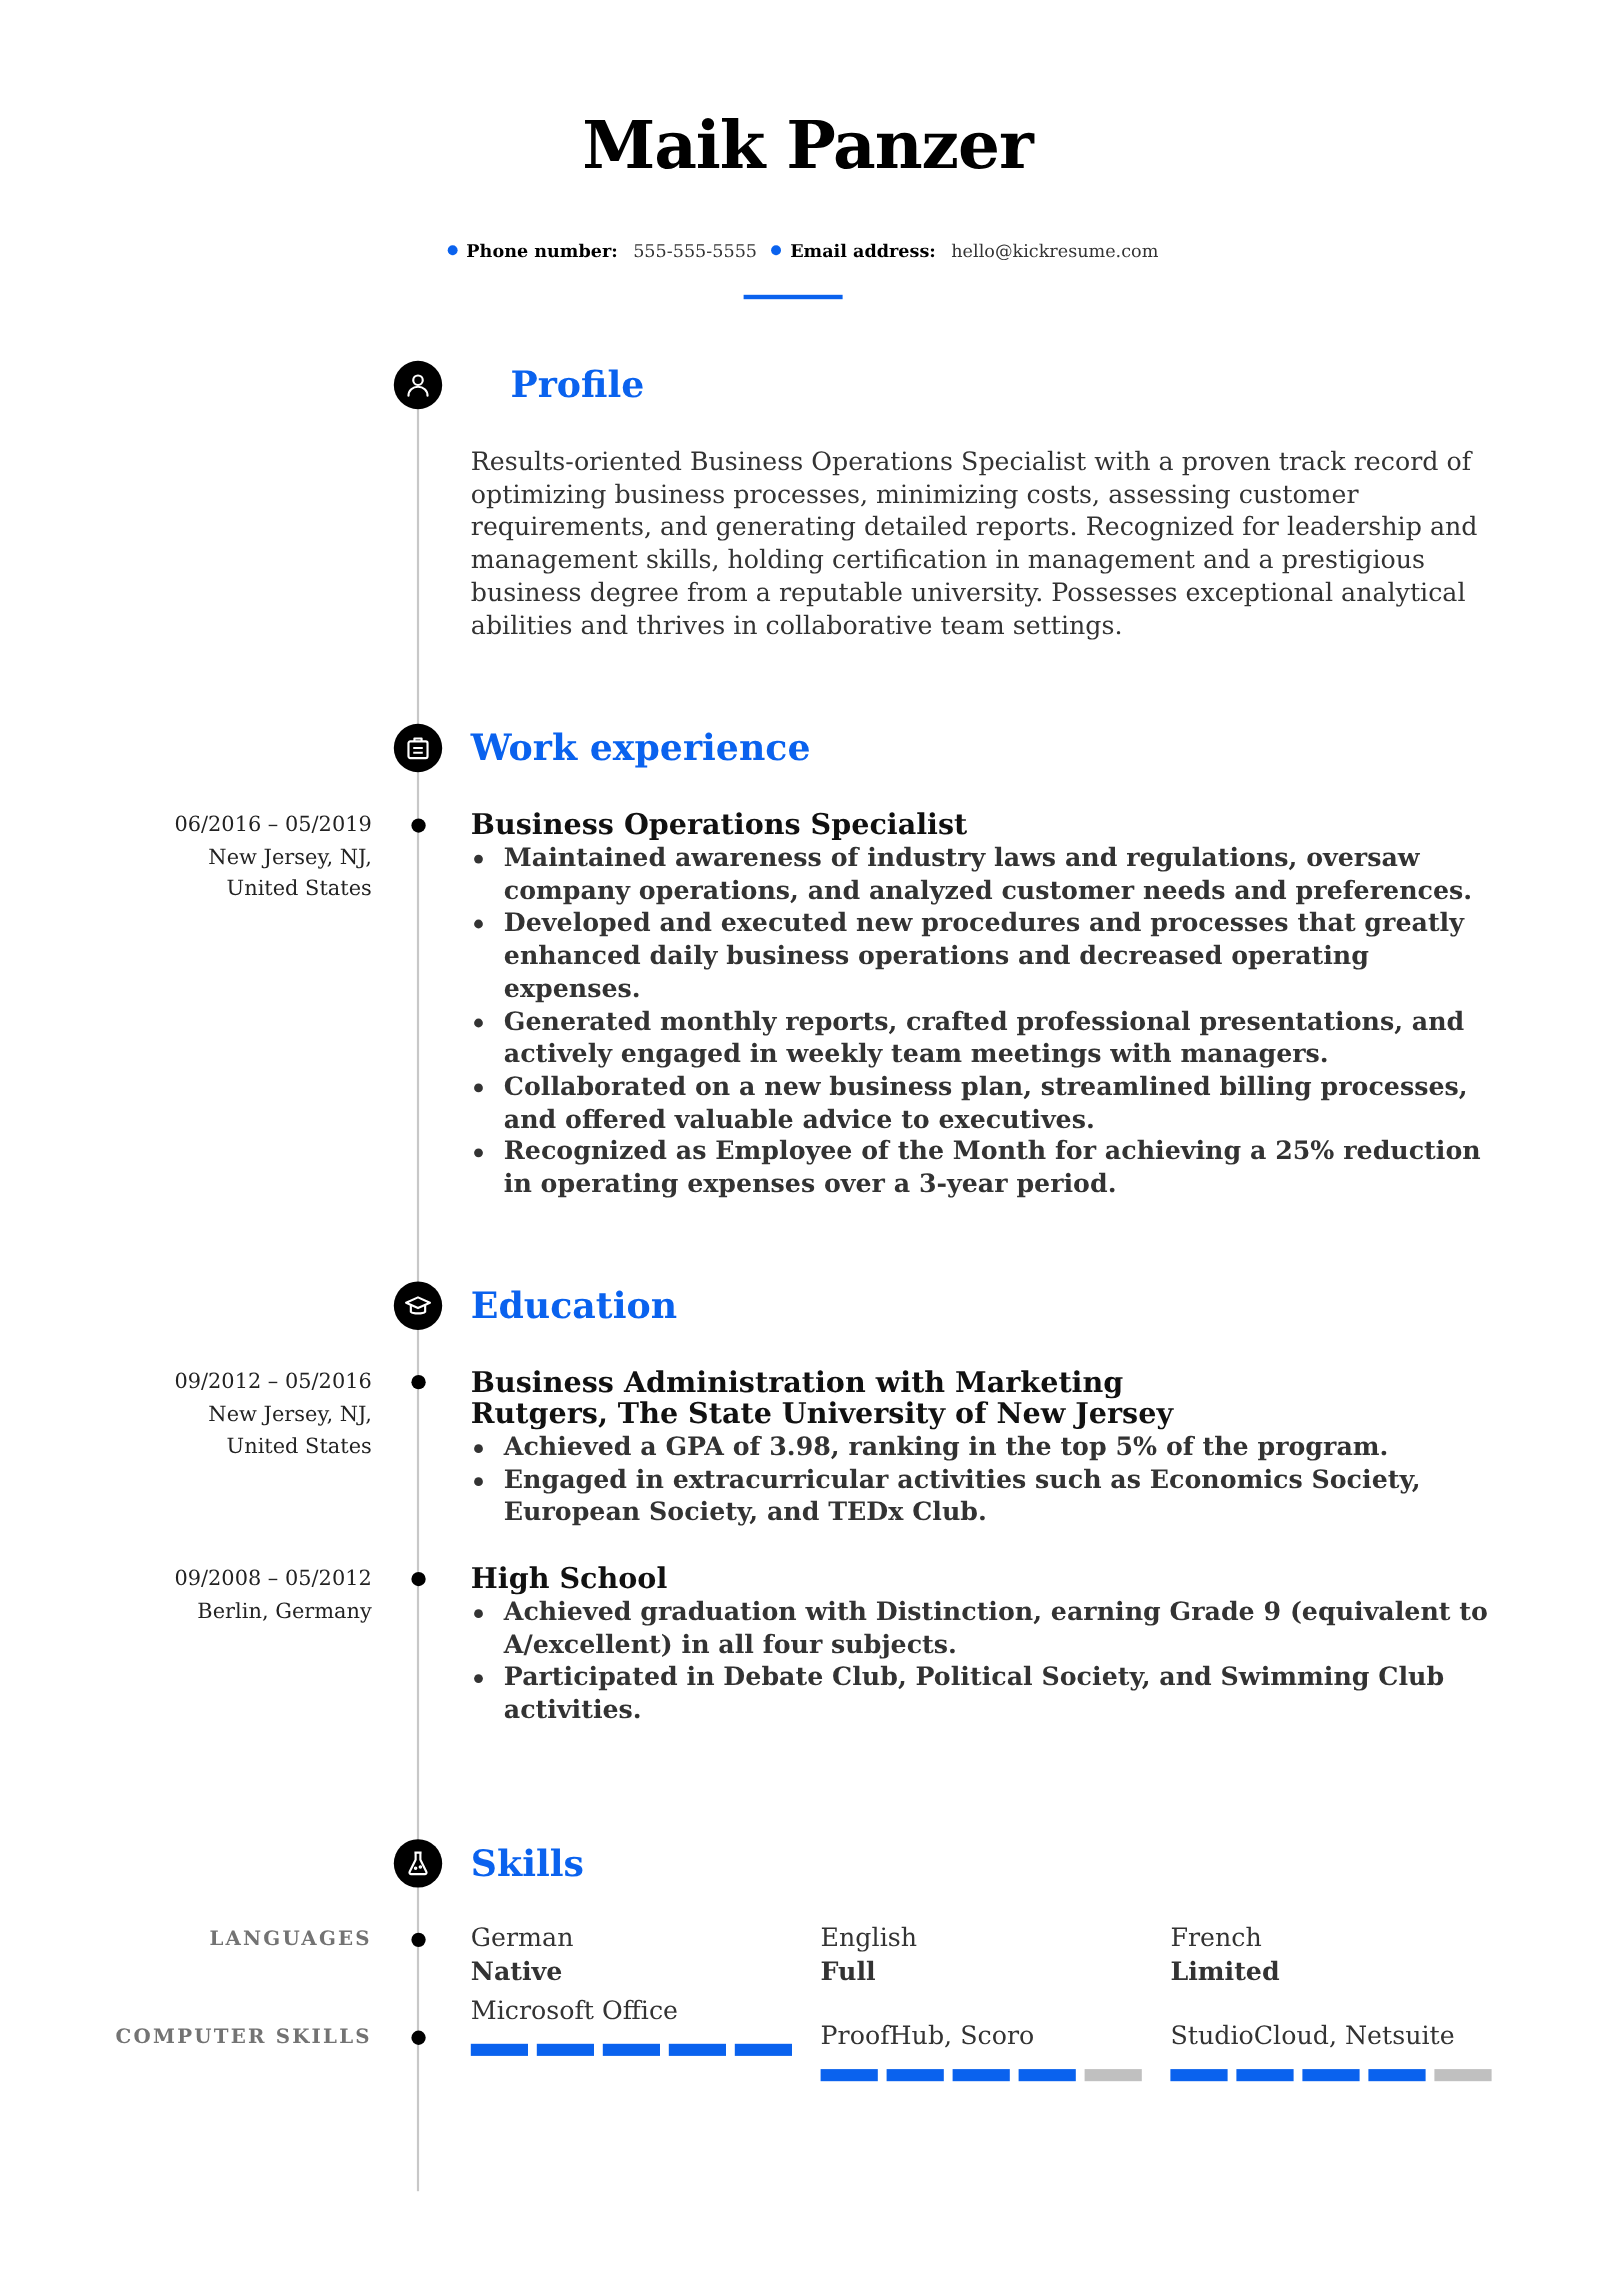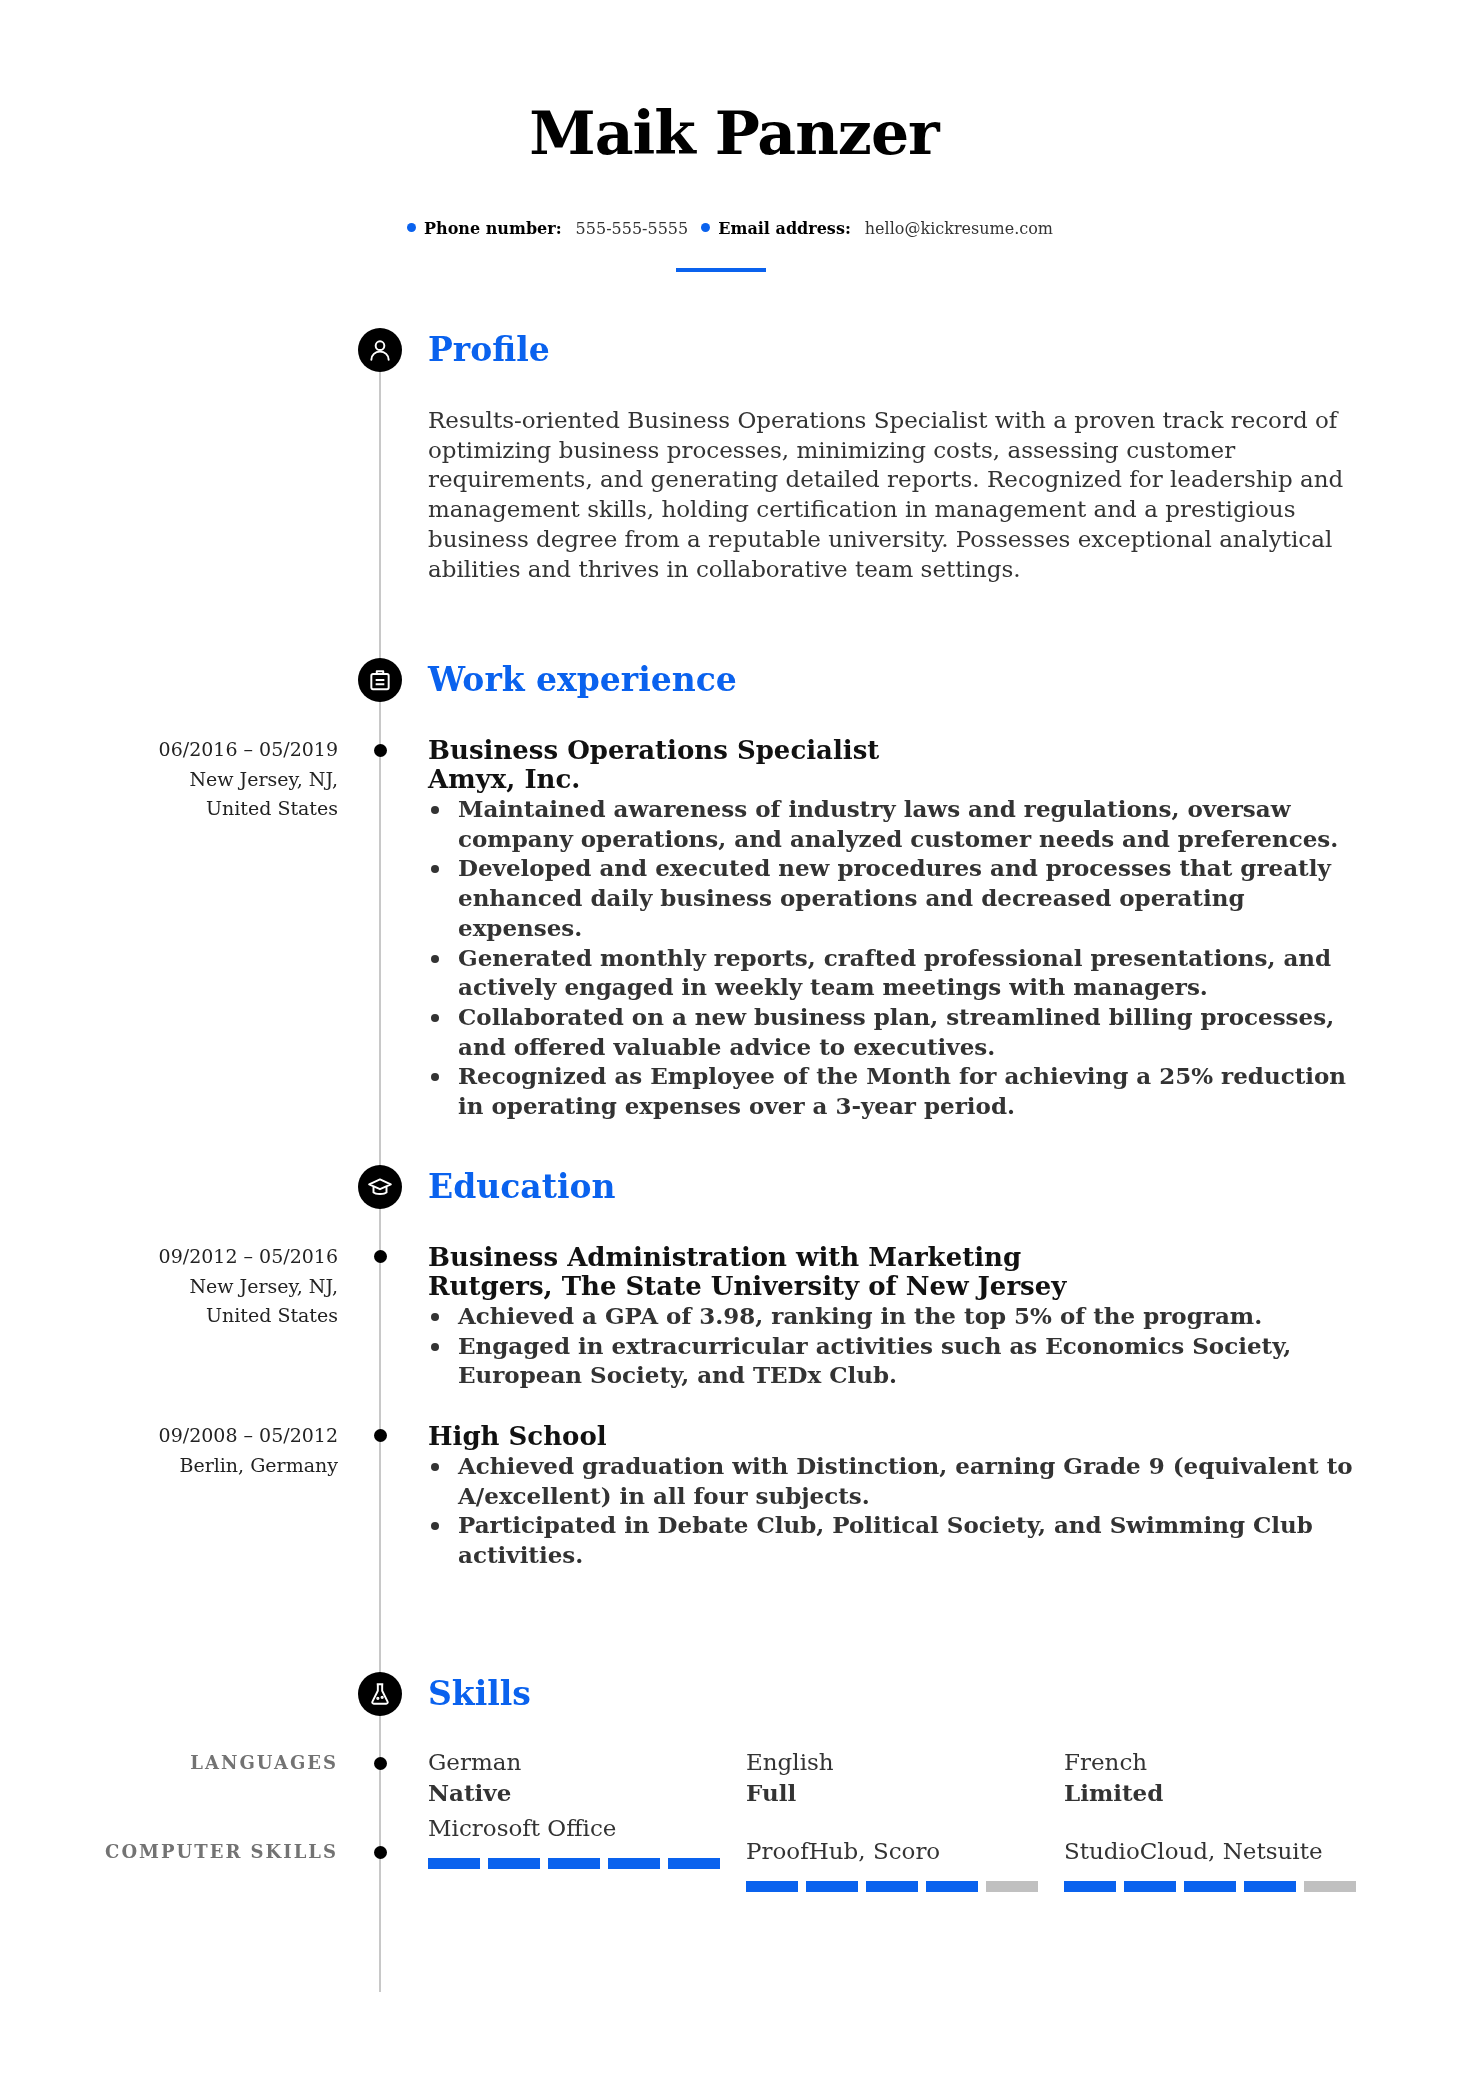--- a/index.html
+++ b/index.html
@@ -43,40 +43,39 @@
 <div class="abs underline"></div>
 
 <div class="abs timeline"></div>
 
 <div class="abs sec-icon" style="top:328px;">
   <svg viewBox="0 0 24 24" fill="none" stroke="#fff" stroke-width="1.8" stroke-linecap="round">
       <circle cx="12" cy="8" r="4"></circle>
       <path d="M4 21c0-4.5 3.6-7.5 8-7.5s8 3 8 7.5"></path>
     </svg>
 </div>
-<div class="abs sec-title" style="top:328px;">Profile</div>
+<div class="abs sec-title" style="top:328px;margin-left:36px;">Profile</div>
 <div class="abs body-text" style="top:406px;">Results-oriented Business Operations Specialist with a proven track record of optimizing business processes, minimizing costs, assessing customer requirements, and generating detailed reports. Recognized for leadership and management skills, holding certification in management and a prestigious business degree from a reputable university. Possesses exceptional analytical abilities and thrives in collaborative team settings.</div>
 
 <div class="abs sec-icon" style="top:658px;">
   <svg viewBox="0 0 24 24" fill="none" stroke="#fff" stroke-width="1.8" stroke-linejoin="round">
       <rect x="4" y="6.5" width="16" height="14" rx="1.5"></rect>
       <path d="M9 6.5V4h6v2.5M8 12h8M8 16h8"></path>
     </svg>
 </div>
 <div class="abs sec-title" style="top:658px;">Work experience</div>
 
 <div class="abs left-col" style="top:735px;">
   <div>06/2016 – 05/2019</div>
   <div>New Jersey, NJ,</div>
   <div>United States</div>
 </div>
 <div class="abs node" style="top:744px;"></div>
 <div class="abs entry-title" style="top:736px;">
   <div>Business Operations Specialist</div>
-  <div>Amyx, Inc.</div>
   <ul class="bullets">
     <li>Maintained awareness of industry laws and regulations, oversaw company operations, and analyzed customer needs and preferences.</li>
     <li>Developed and executed new procedures and processes that greatly enhanced daily business operations and decreased operating expenses.</li>
     <li>Generated monthly reports, crafted professional presentations, and actively engaged in weekly team meetings with managers.</li>
     <li>Collaborated on a new business plan, streamlined billing processes, and offered valuable advice to executives.</li>
     <li>Recognized as Employee of the Month for achieving a 25% reduction in operating expenses over a 3-year period.</li>
   </ul>
 </div>
 
 <div class="abs sec-icon" style="top:1165px;">

